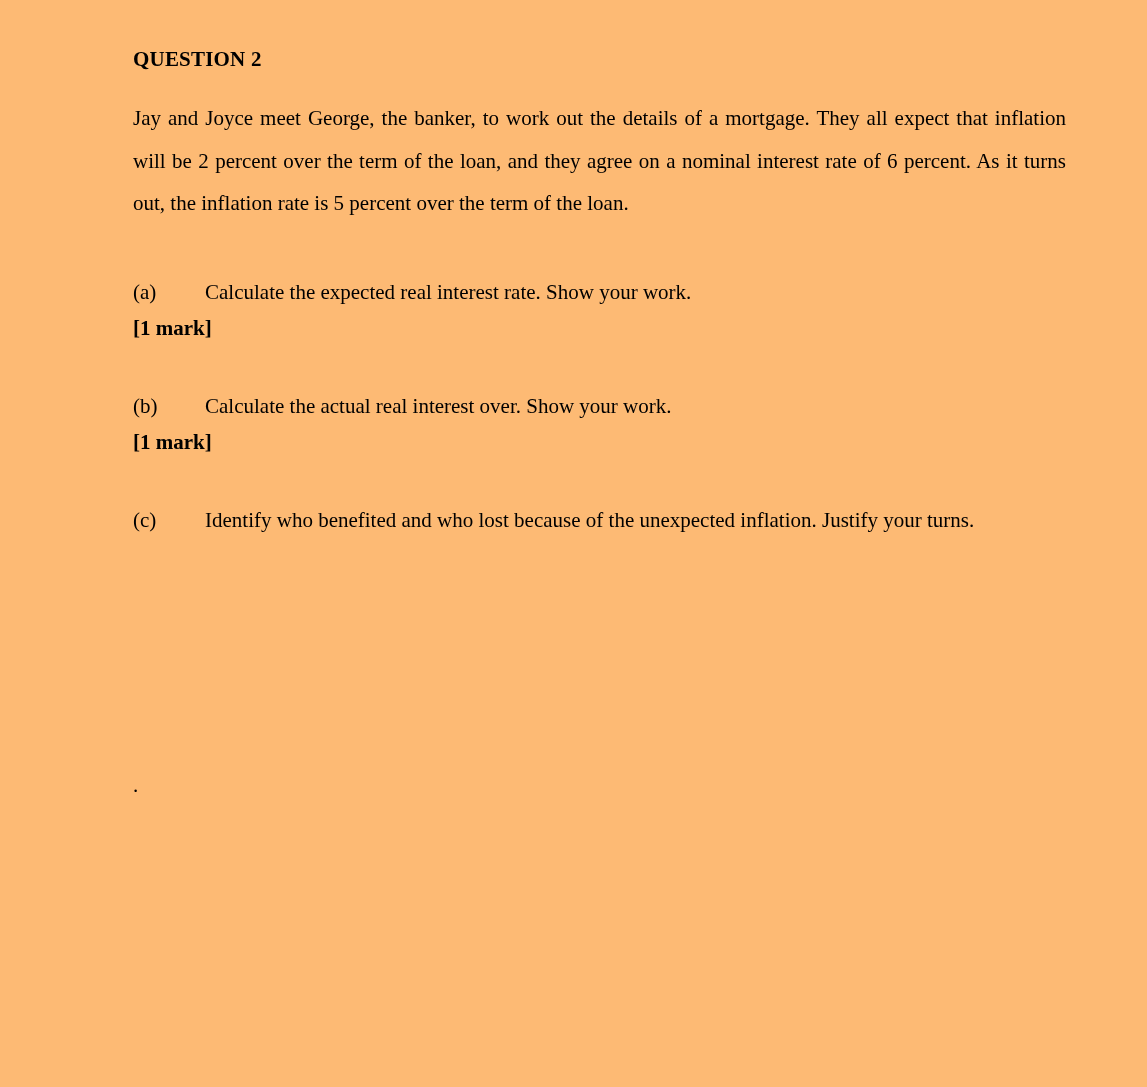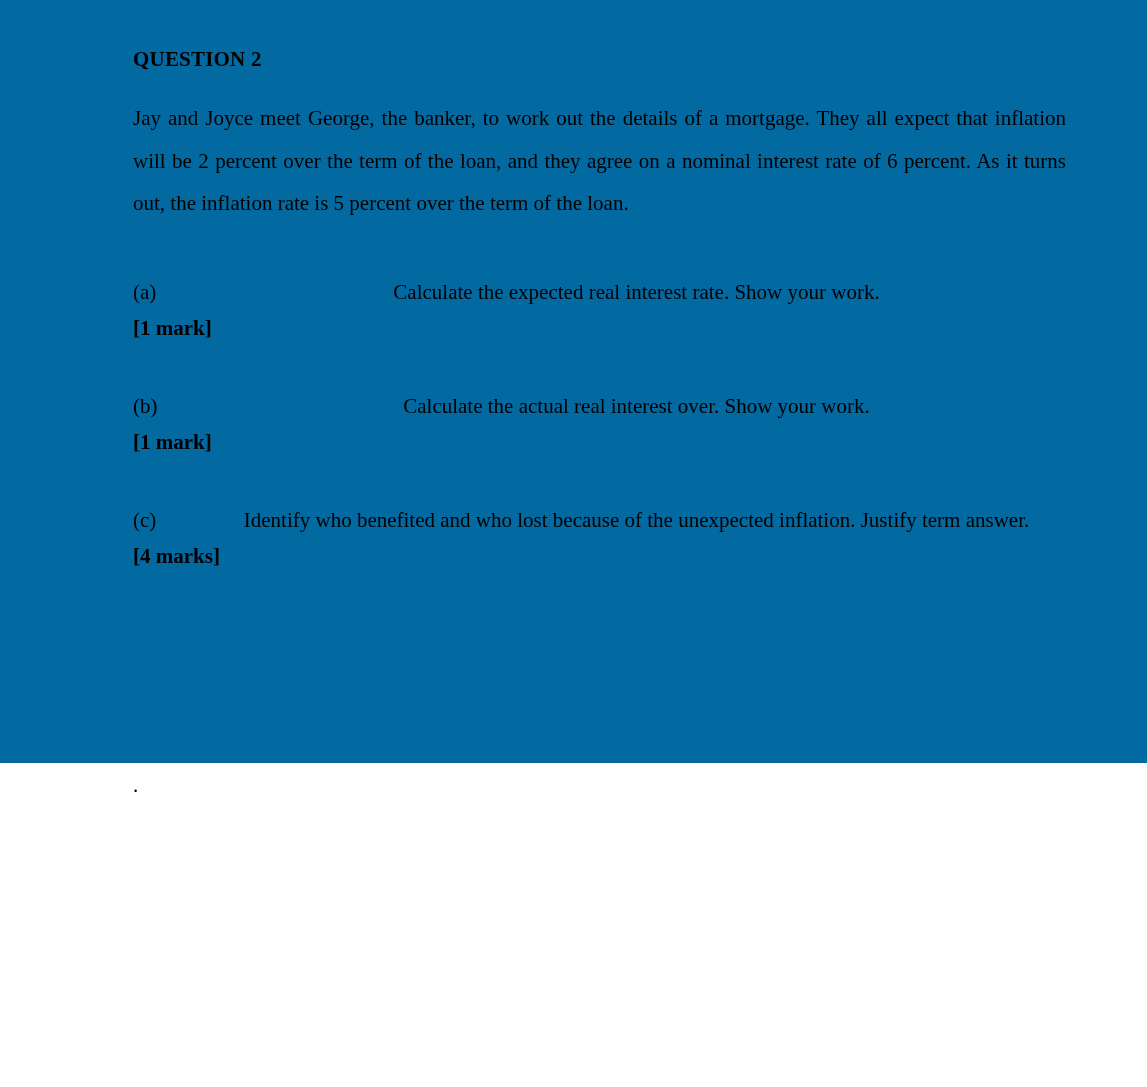--- a/index.html
+++ b/index.html
@@ -13,22 +13,22 @@
     font-family: "Liberation Serif", serif;
     color: #000000;
     position: relative;
     overflow: hidden;
   }
   .page {
     position: absolute;
     left: 0;
     top: 0;
     width: 1147px;
-    height: 763px;
-    background: #0369a1;
+    height: 1087px;
+    background: #fdba74;
   }
   .content {
     position: absolute;
     left: 133px;
     top: 46px;
     width: 935px;
   }
   .q-title {
     font-size: 21px;
     font-weight: bold;
@@ -53,21 +53,20 @@
   }
   .part-label {
     width: 72px;
     flex: 0 0 72px;
     font-size: 21px;
   }
   .part-text {
     flex: 1 1 auto;
     font-size: 21px;
     line-height: 43px;
-    text-align: center;
   }
   .marks {
     text-align: left;
     font-weight: bold;
     font-size: 21px;
     margin-top: 2px;
     width: 931px;
   }
   .block-a { margin-top: 46px; }
   .block-b { margin-top: 44px; }
@@ -102,21 +101,20 @@
       <div class="part">
         <span class="part-label">(b)</span>
         <span class="part-text">Calculate the actual real interest over. Show your work.</span>
       </div>
       <div class="marks">[1 mark]</div>
     </div>
 
     <div class="block-c">
       <div class="part">
         <span class="part-label">(c)</span>
-        <span class="part-text">Identify who benefited and who lost because of the unexpected inflation. Justify term answer.</span>
+        <span class="part-text">Identify who benefited and who lost because of the unexpected inflation. Justify your turns.</span>
       </div>
-      <div class="marks">[4 marks]</div>
     </div>
 
   </div>
 
   <div class="trailing-dot">.</div>
 </div>
 
 </body></html>

